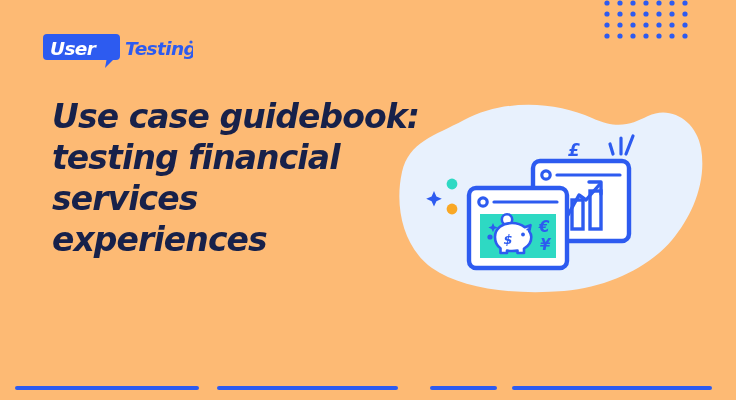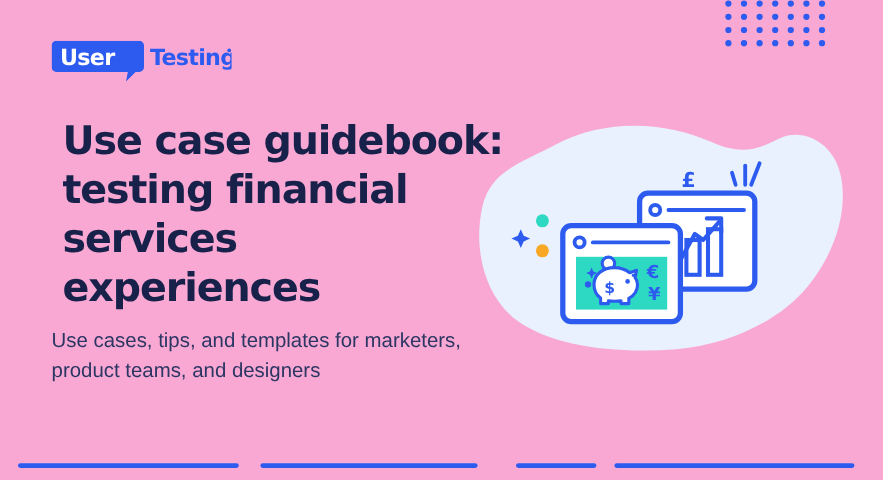--- a/index.html
+++ b/index.html
@@ -84,21 +84,21 @@
     position: absolute;
     top: 0;
     height: 4px;
     border-radius: 2px;
     background: #2d5bf0;
   }
 </style>
 </head>
 <body>
 
-<div id="page" style="background: #f9a8d4;">
+<div id="page" style="background: #fdba74; font-style: italic;">
 
   <div id="dot-grid">
     <svg width="84" height="42" viewBox="0 0 84 42" aria-hidden="true">
       <g fill="#2d5bf0">
         <circle cx="3" cy="3" r="2.6"></circle>
           <circle cx="16" cy="3" r="2.6"></circle>
           <circle cx="29" cy="3" r="2.6"></circle>
           <circle cx="42" cy="3" r="2.6"></circle>
           <circle cx="55" cy="3" r="2.6"></circle>
           <circle cx="68" cy="3" r="2.6"></circle>
@@ -133,21 +133,20 @@
 
       <path d="M4,0 H73 a4,4 0 0 1 4,4 V22 a4,4 0 0 1 -4,4 H70 L62,34 L63.5,26 H4 a4,4 0 0 1 -4,-4 V4 a4,4 0 0 1 4,-4 Z" fill="#2d5bf0"></path>
       <text x="7" y="20.5" font-family="DejaVu Sans, sans-serif" font-size="18.5" font-weight="700" letter-spacing="-0.6" fill="#ffffff">User</text>
       <text x="82" y="20.5" font-family="DejaVu Sans, sans-serif" font-size="18.5" font-weight="700" letter-spacing="-0.6" fill="#2d5bf0">Testing</text>
       <circle cx="148" cy="8" r="1.6" fill="#2d5bf0"></circle>
     </svg>
   </div>
 
   <h1 id="headline" style="color: rgb(23, 33, 74);">Use case guidebook: testing financial services experiences</h1>
 
-  <p id="subtitle" style="color: rgb(44, 54, 99);">Use cases, tips, and templates for marketers, product teams, and designers</p>
 
   <div id="illustration">
     <svg width="312" height="200" viewBox="0 0 312 200" aria-hidden="true">
 
       <path d="M68,24
            C110,2 160,6 196,22
            C222,34 236,28 252,20
            C274,9 300,24 305,52
            C311,86 296,120 276,144
            C254,170 214,191 168,195

